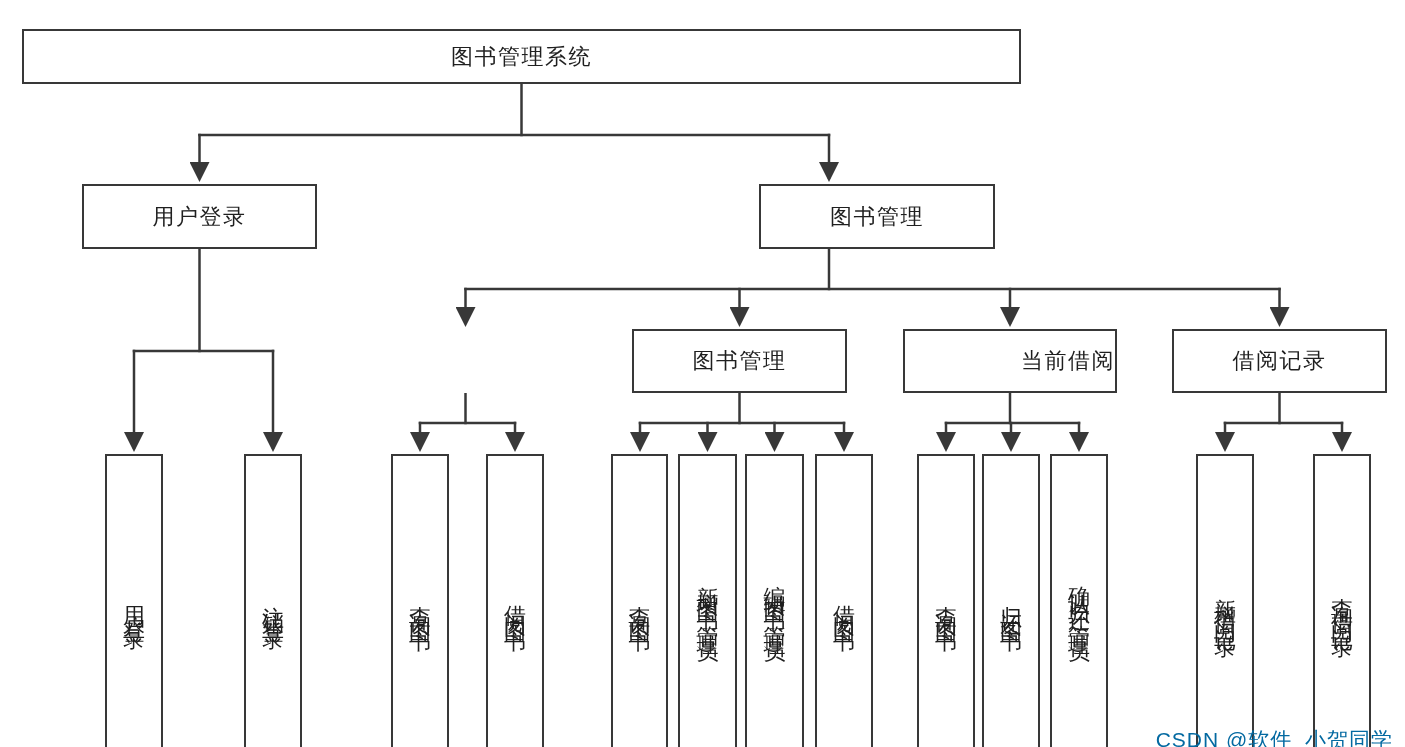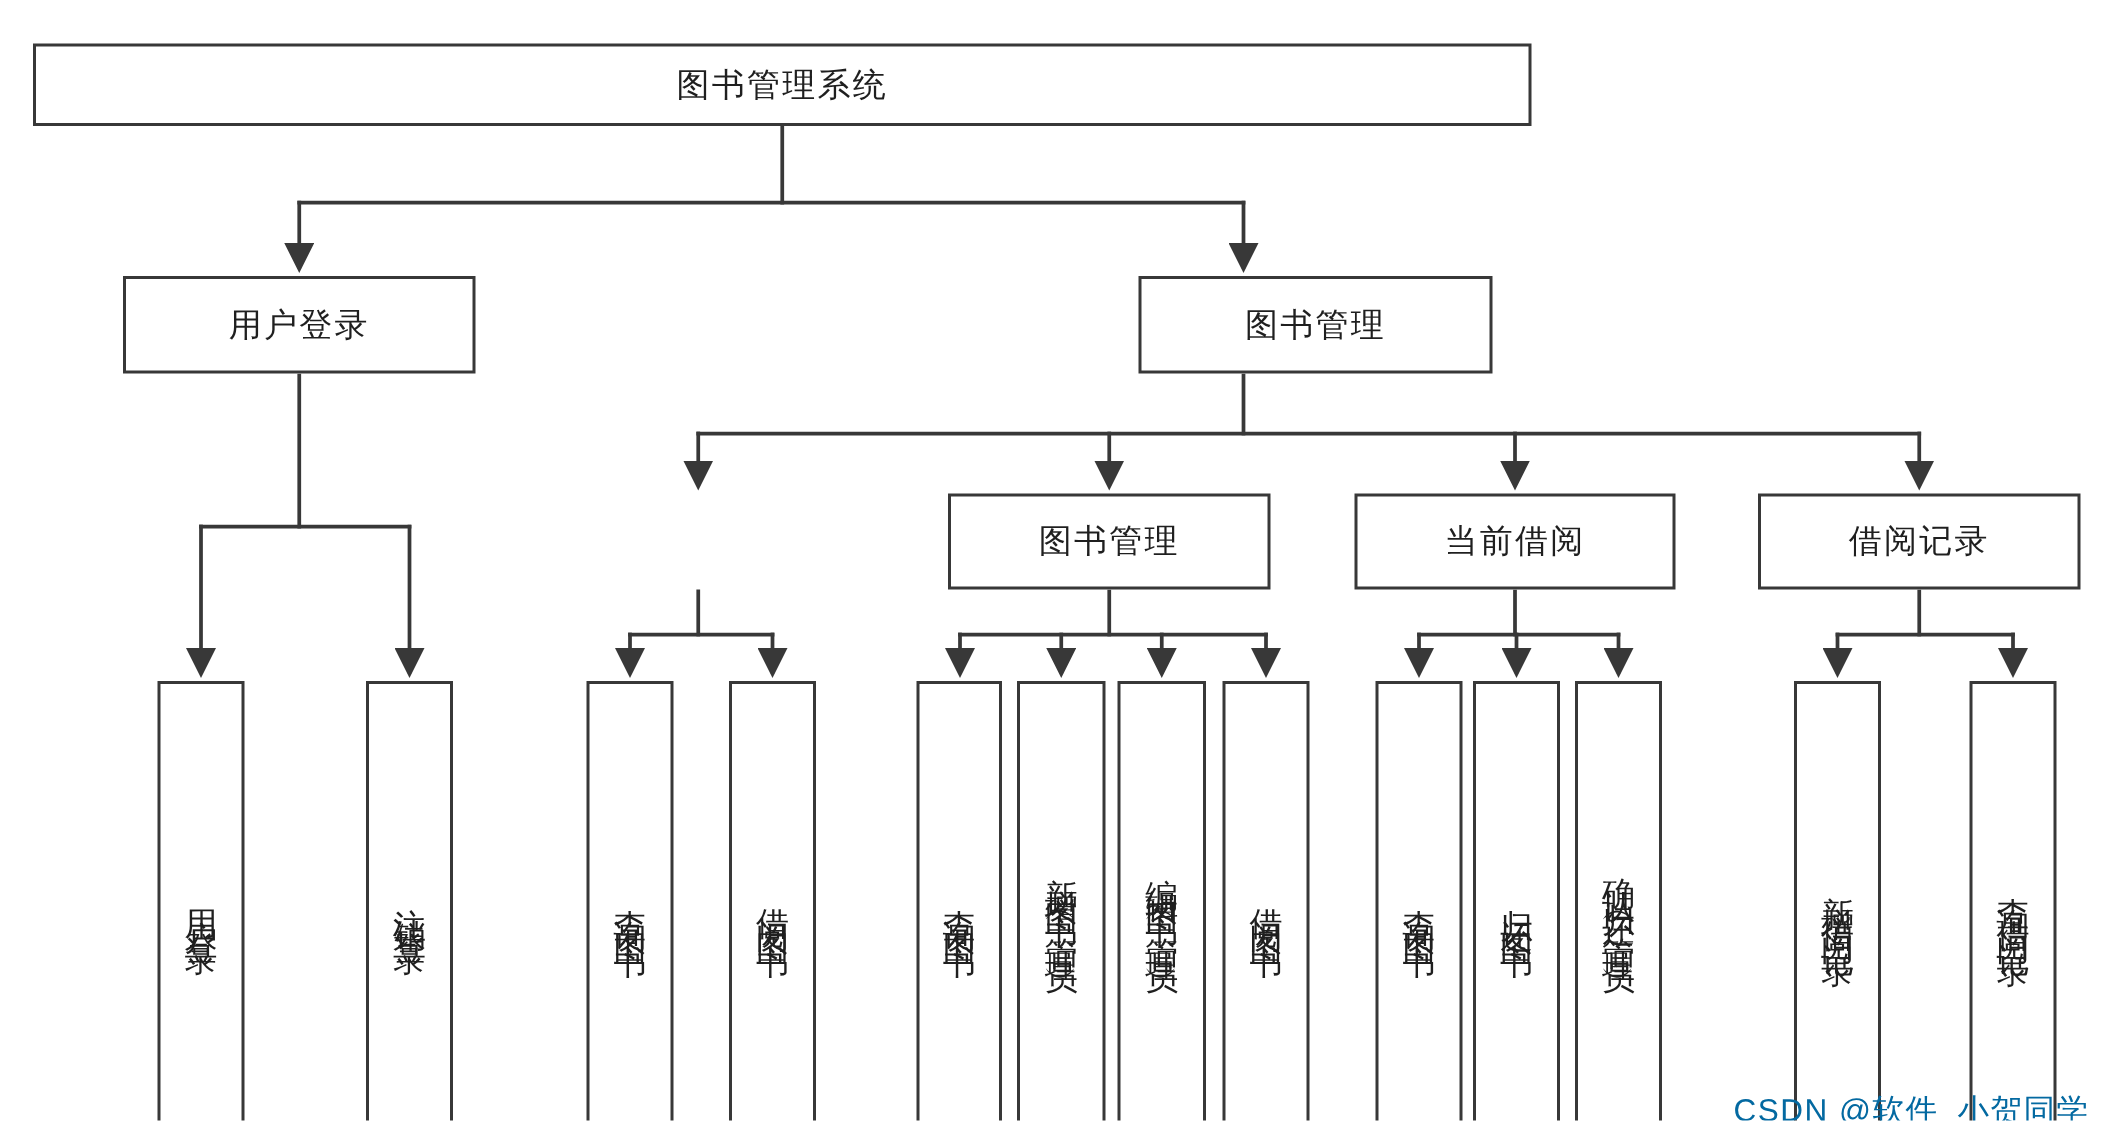--- a/index.html
+++ b/index.html
@@ -121,21 +121,21 @@
   <div class="node h" style="left:82px; top:168px; width:235px; height:65px;">
     <span>用户登录</span>
   </div>
   <div class="node h" style="left:711px; top:168px; width:236px; height:65px;margin-left:48px;">
     <span>图书管理</span>
   </div>
 
   <div class="node h" style="left:632px; top:313px; width:215px; height:64px;">
     <span>图书管理</span>
   </div>
-  <div class="node h" style="left:903px; top:313px; width:214px; height:64px;">
+  <div class="node h" style="left:903px; top:313px; width:214px; height:64px;justify-content:flex-end;">
     <span>当前借阅</span>
   </div>
   <div class="node h" style="left:1172px; top:313px; width:215px; height:64px;">
     <span>借阅记录</span>
   </div>
 
   <div class="node v" style="left:105px; top:438px; width:58px; height:299px;">
     <span>用户登录</span>
   </div>
   <div class="node v" style="left:244px; top:438px; width:58px; height:299px;">

